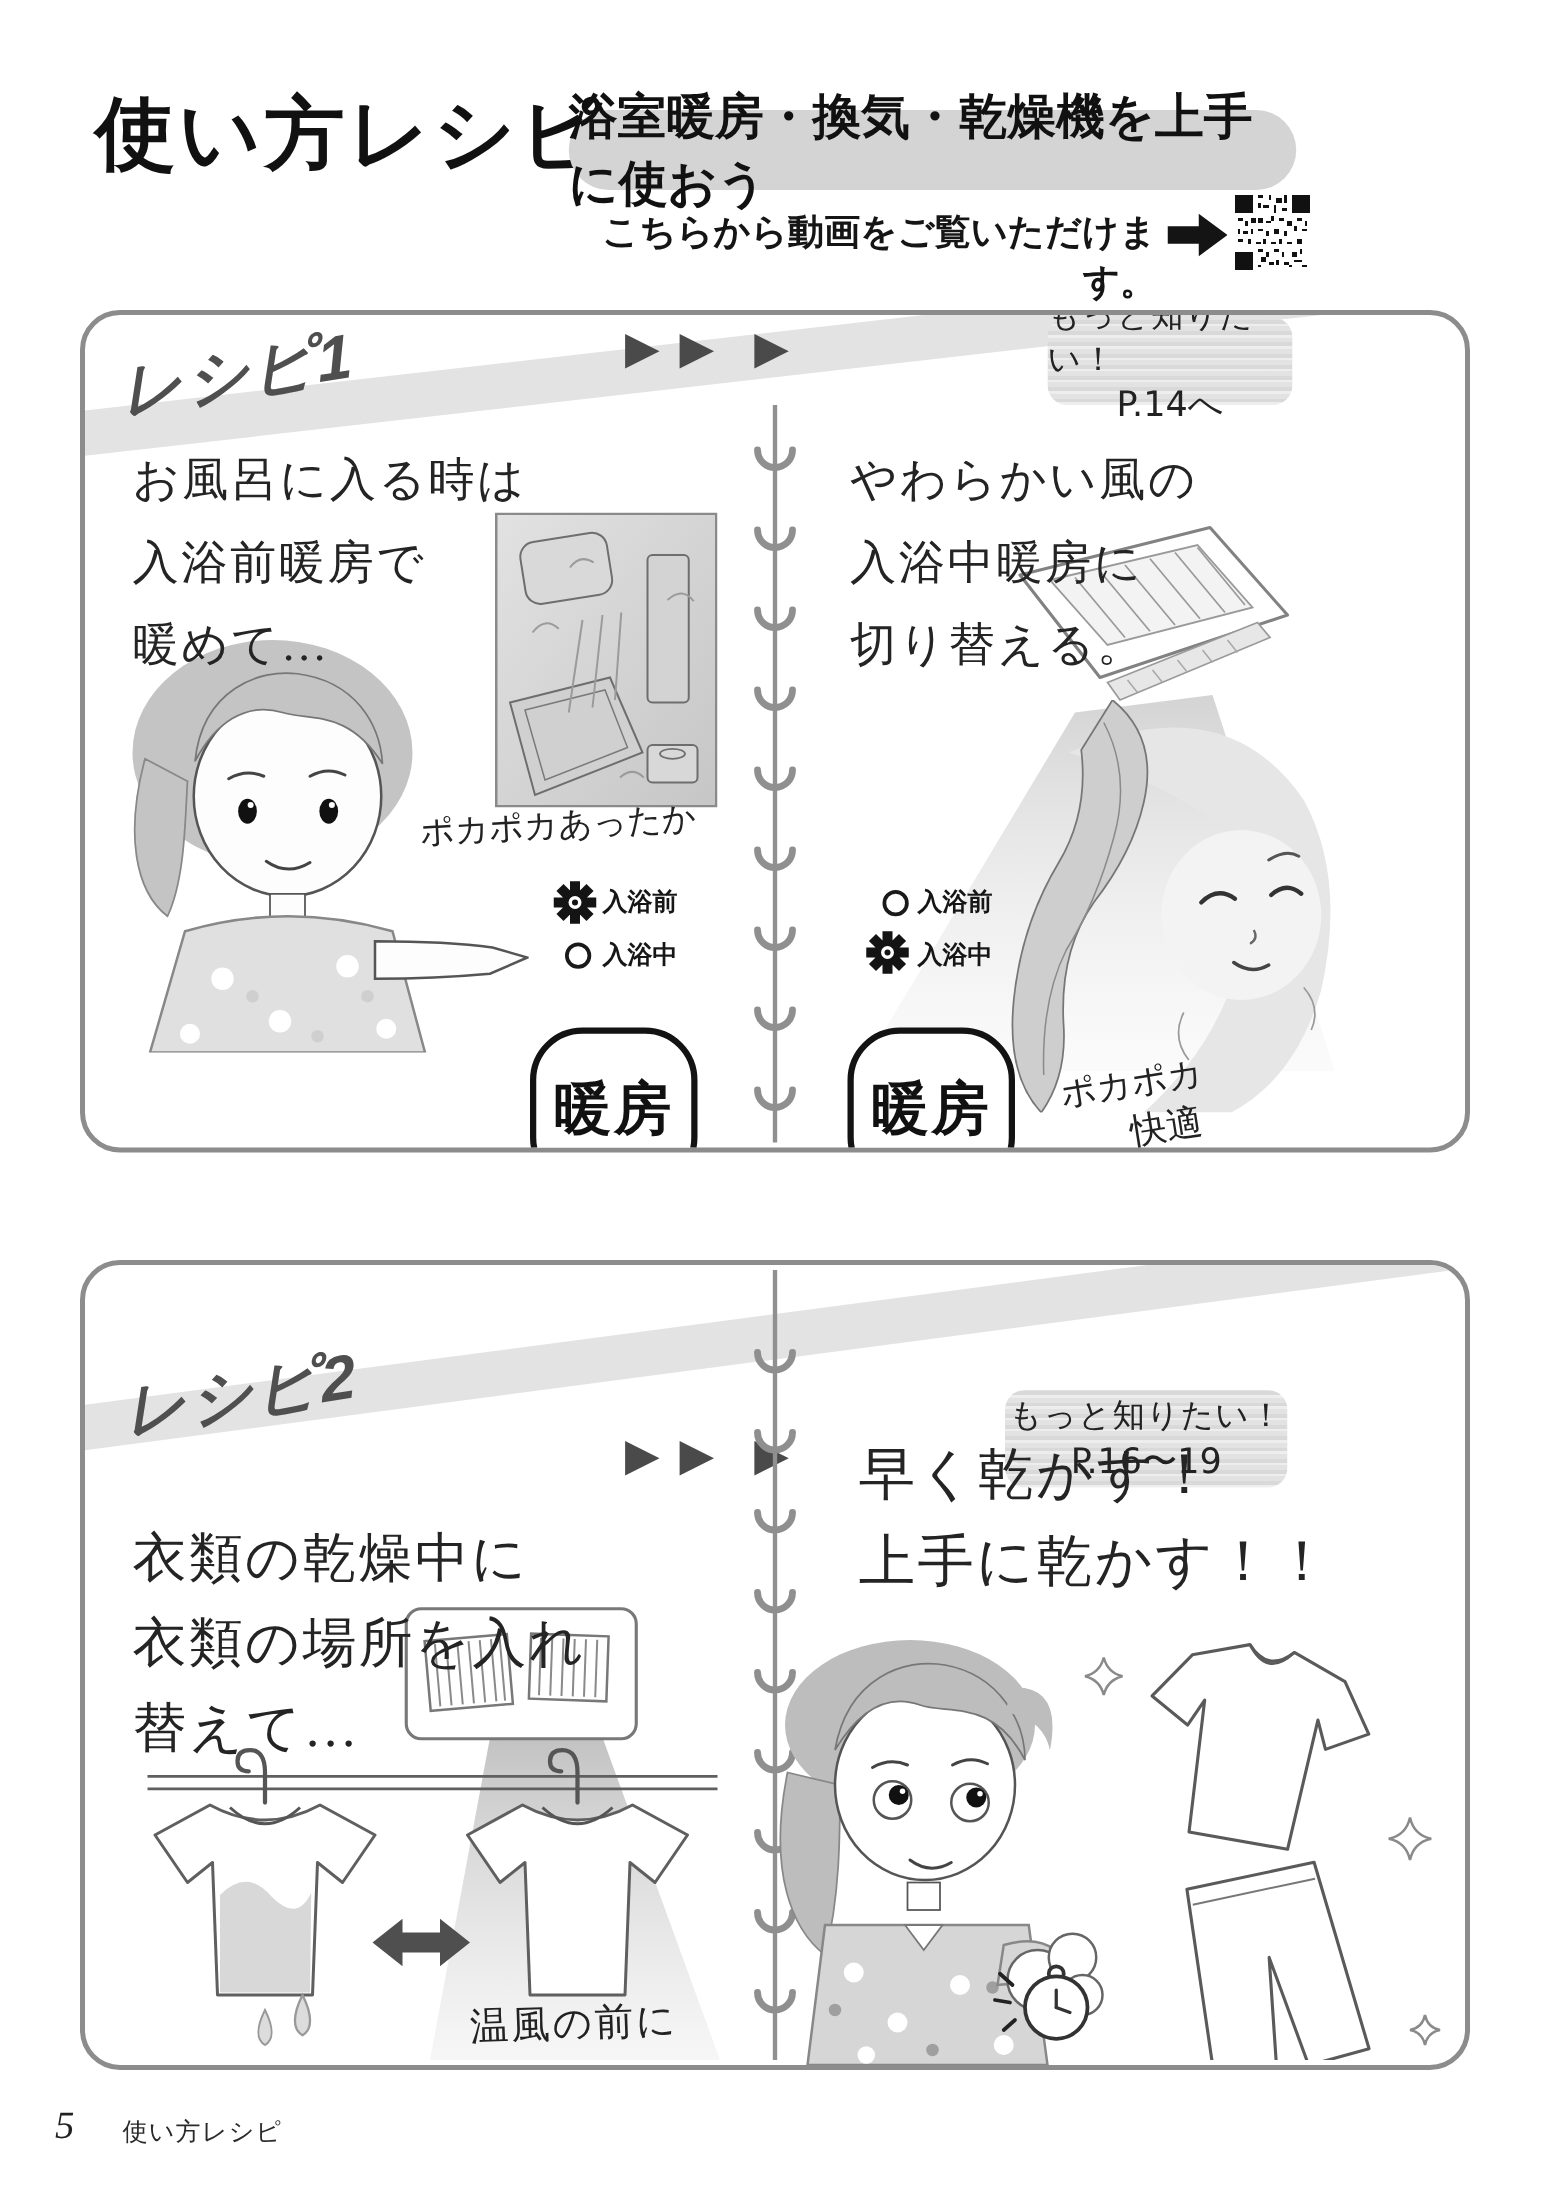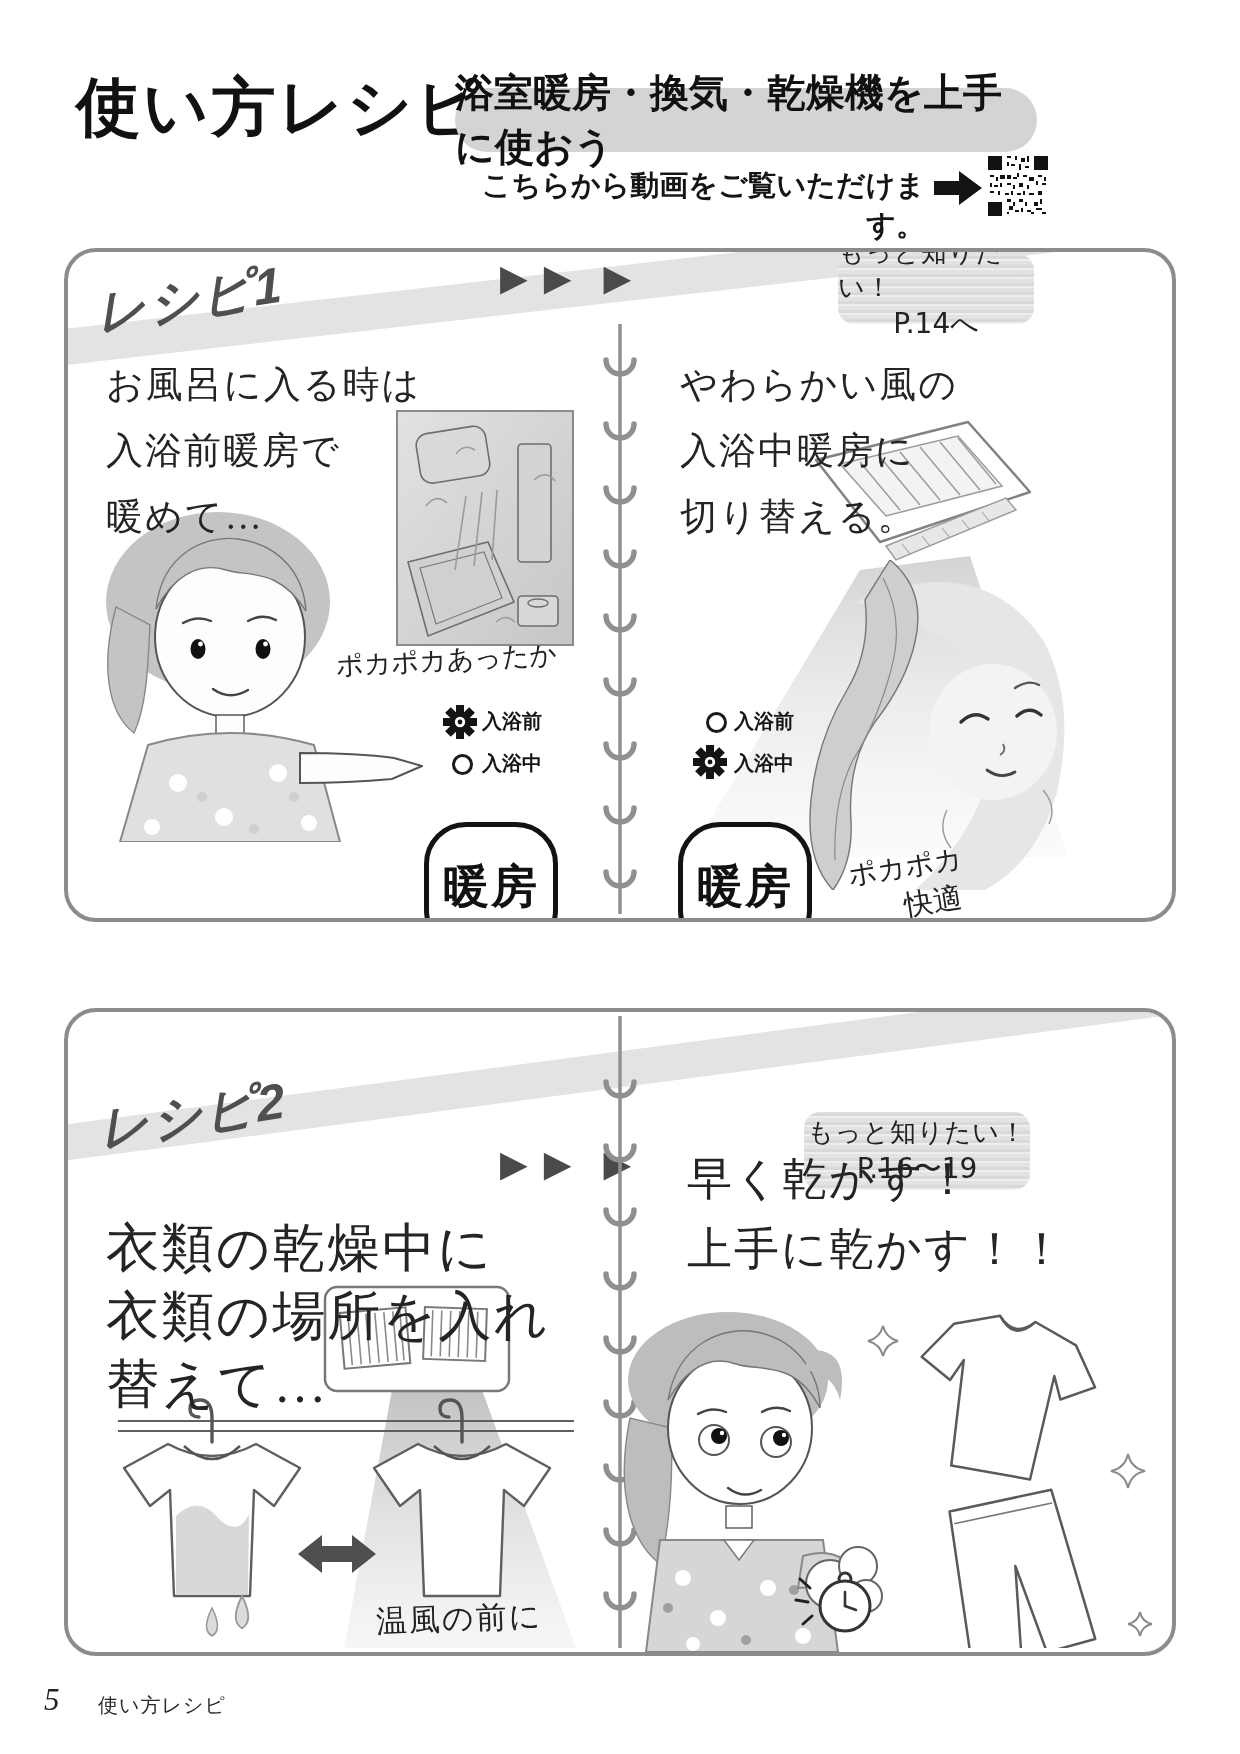--- a/index.html
+++ b/index.html
@@ -20,21 +20,21 @@
   .tri-row{display:flex;align-items:center;}
   .tri{font-size:36px;line-height:1;color:#4a4a4a;margin:0 8px;}
   .tri.last{margin-left:24px;}
   .more-badge{background:#d9d9d9;border-radius:16px;display:flex;flex-direction:column;align-items:center;justify-content:center;
         background-image:repeating-linear-gradient(0deg,rgba(255,255,255,.55) 0 2px,rgba(255,255,255,0) 2px 5px,rgba(255,255,255,.25) 5px 9px);
         font-family:"DejaVu Sans",sans-serif;}
   .more-l1{font-size:26px;color:#222;letter-spacing:1px;}
   .more-l2{font-size:28px;color:#222;margin-top:0;}
   .body-text{font-family:"Liberation Serif","DejaVu Serif",serif;font-weight:500;color:#242424;letter-spacing:2px;}
   .t37{font-size:37px;line-height:66px;}
-  .t43{font-size:53px;line-height:68px;}
+  .t43{font-size:43px;line-height:68px;}
   .t45{font-size:45px;line-height:70px;}
   .hand{font-family:"DejaVu Sans",sans-serif;color:#222;}
   .mode-label{font-size:20px;font-weight:600;color:#161616;}
   .radio-dot{width:15px;height:15px;border:3px solid #1a1a1a;border-radius:50%;background:#fff;}
   .heater-btn{width:124px;height:120px;border:5px solid #131313;border-radius:42px;background:#fff;
         display:flex;align-items:center;justify-content:center;font-size:46px;font-weight:800;letter-spacing:2px;color:#111;z-index:4;margin-top:36px;}
   .footer-num{font-family:"Liberation Serif","DejaVu Serif",serif;font-style:italic;font-size:31px;color:#222;}
   .footer-title{font-size:20px;color:#2a2a2a;letter-spacing:1px;}
   svg{display:block;}
 </style>

